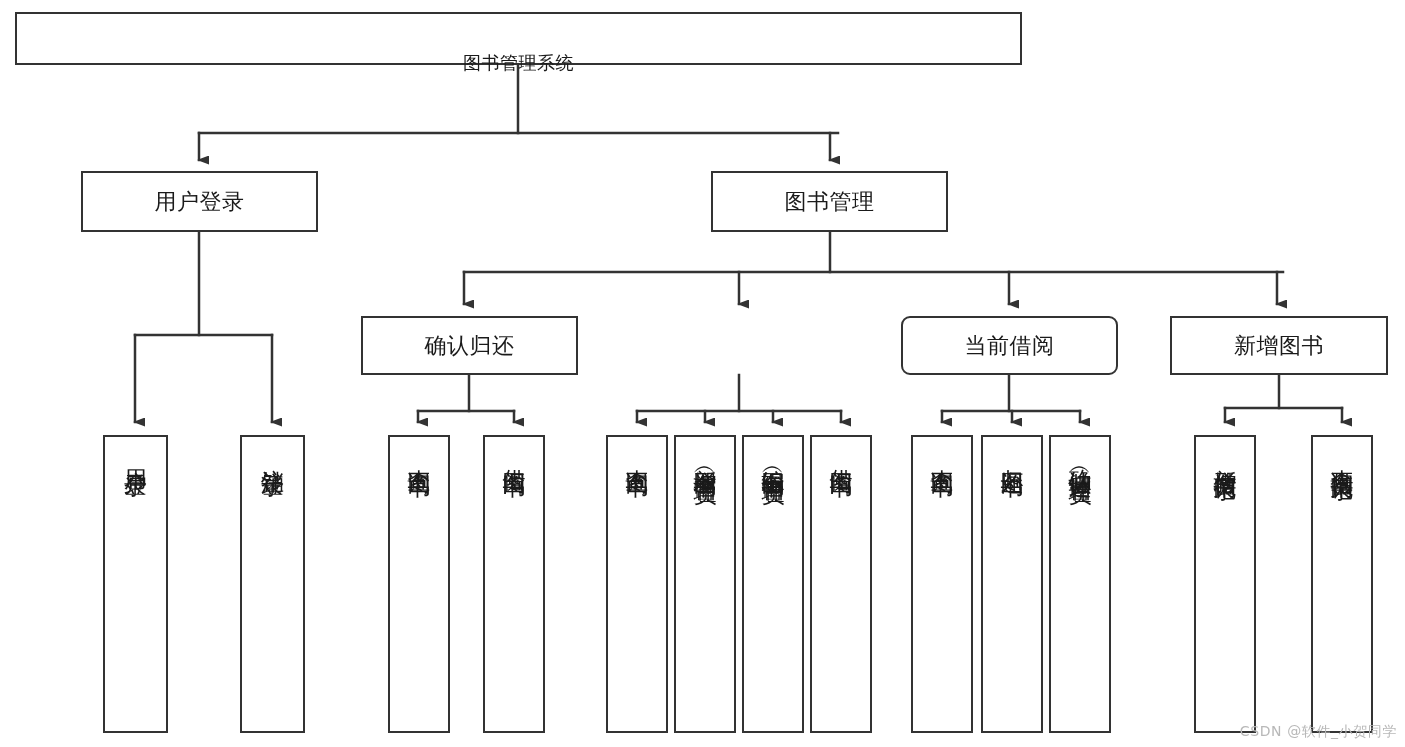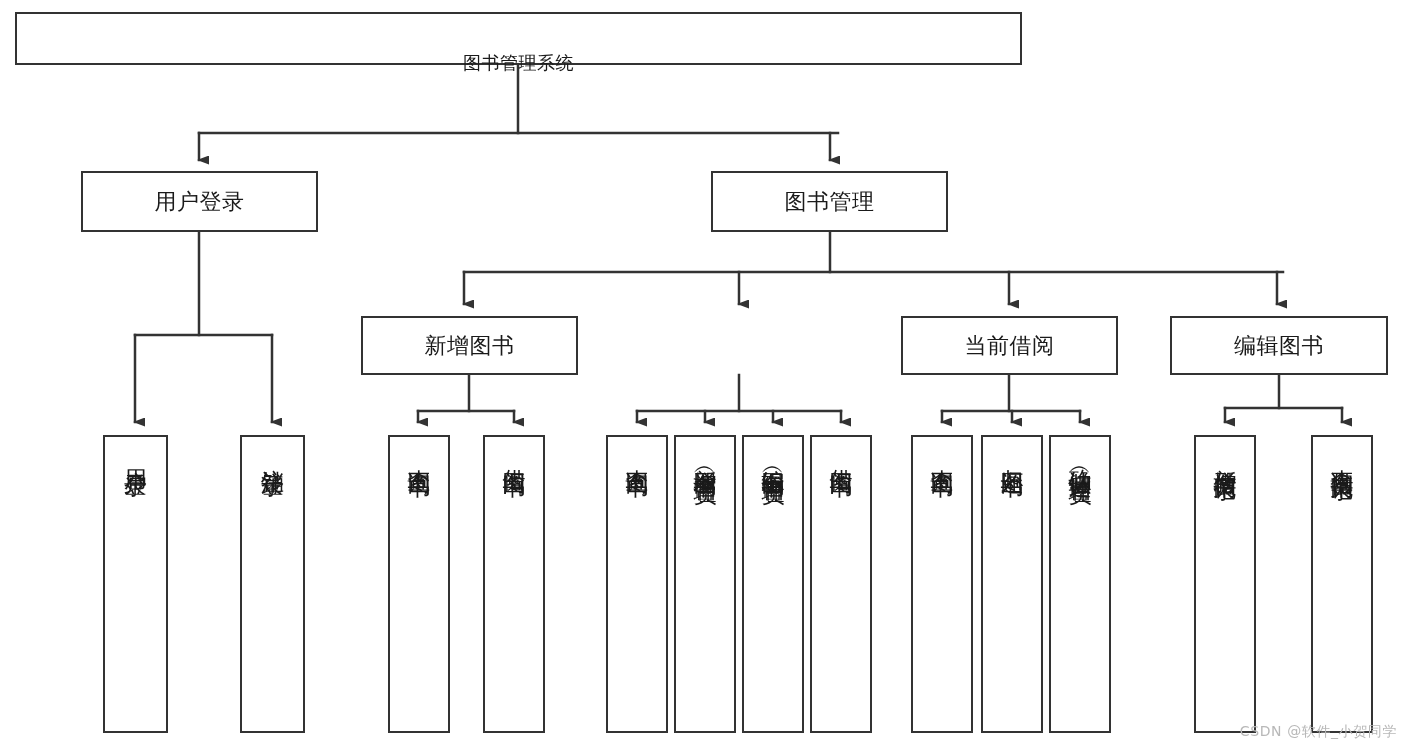--- a/index.html
+++ b/index.html
@@ -134,27 +134,27 @@
   </div>
 
   <div class="node horizontal" style="left:81px; top:171px; width:237px; height:61px;">
     <span class="node-label">用户登录</span>
   </div>
   <div class="node horizontal" style="left:711px; top:171px; width:237px; height:61px;">
     <span class="node-label">图书管理</span>
   </div>
 
   <div class="node horizontal" style="left:361px; top:316px; width:217px; height:59px;">
-    <span class="node-label">新增图书</span>
+    <span class="node-label">确认归还</span>
   </div>
-  <div class="node horizontal" style="left:901px; top:316px; width:217px; height:59px;">
+  <div class="node horizontal" style="left:901px; top:316px; width:217px; height:59px;border-radius:9px;">
     <span class="node-label">当前借阅</span>
   </div>
   <div class="node horizontal" style="left:1170px; top:316px; width:218px; height:59px;">
-    <span class="node-label">编辑图书</span>
+    <span class="node-label">新增图书</span>
   </div>
 
   <div class="node vertical" style="left:103px; top:435px; width:65px; height:298px;">
     <span class="node-label">用户登录</span>
   </div>
   <div class="node vertical" style="left:240px; top:435px; width:65px; height:298px;">
     <span class="node-label">注销登录</span>
   </div>
   <div class="node vertical" style="left:388px; top:435px; width:62px; height:298px;">
     <span class="node-label">查询图书</span>

